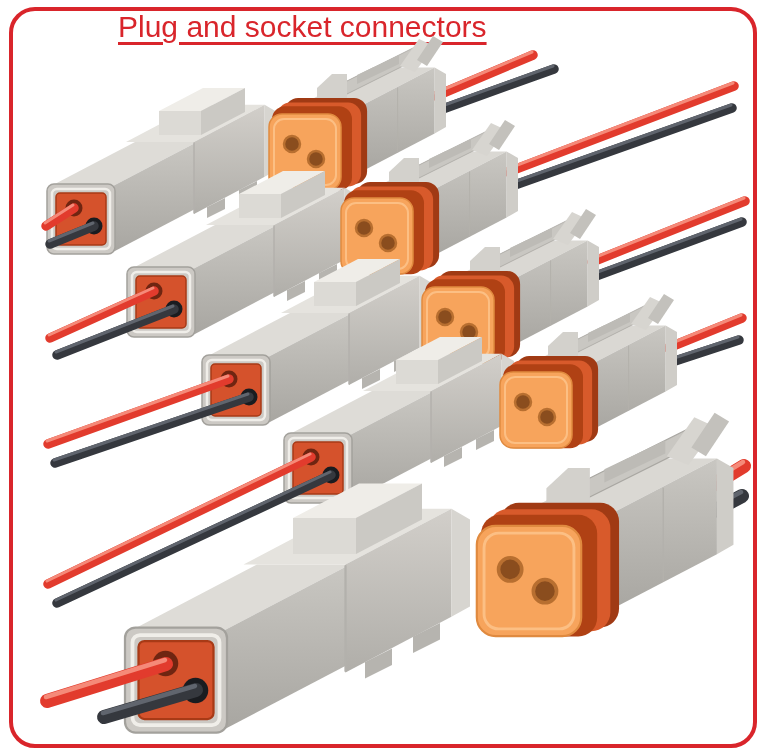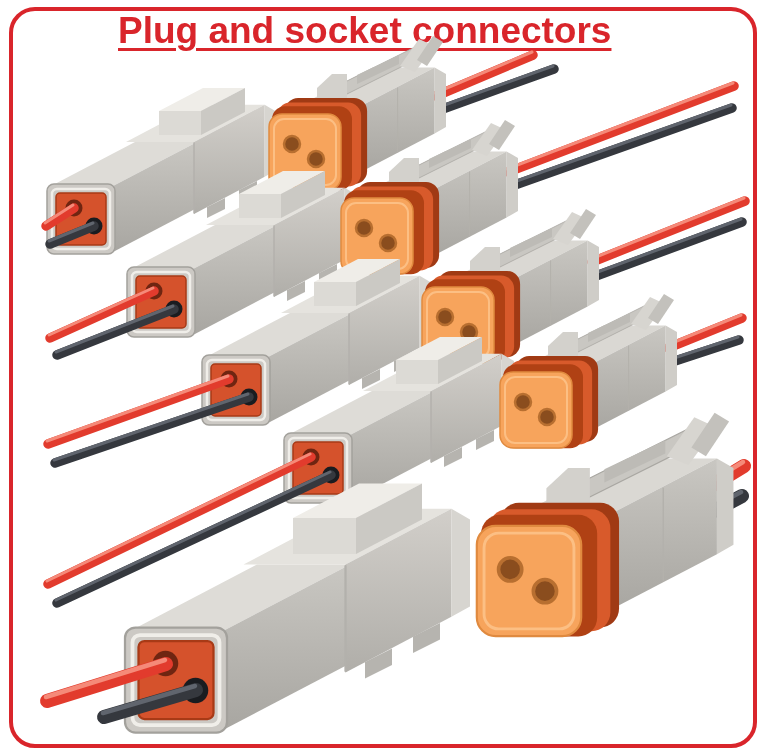--- a/index.html
+++ b/index.html
@@ -2,21 +2,21 @@
 <html style="--c-accent: #d9252b; --c-wire-red: #e23b2d; --c-wire-black: #35383e; --c-body: #c9c7c2; --c-body-light: #dedcd7; --c-seal: #d5522c; --c-face: #f7a45c; --c-ring: #c84d1f;"><head>
 <meta charset="utf-8">
 <style>
   html,body{margin:0;padding:0;background:#ffffff;}
   body{width:768px;height:756px;position:relative;overflow:hidden;
        font-family:"Liberation Sans",sans-serif;}
   .frame{position:absolute;left:9px;top:7px;width:748px;height:741px;
          box-sizing:border-box;border:4px solid var(--c-accent,#d9252b);
          border-radius:26px;background:transparent;}
   .title{position:absolute;left:118px;top:10px;white-space:nowrap;
-         font-size:37px;font-weight:bold;color:var(--c-accent,#d9252b);
+         font-size:30px;font-weight:normal;color:var(--c-accent,#d9252b);
          text-decoration:underline;text-decoration-thickness:3px;
          text-underline-offset:5px;}
   svg{position:absolute;left:0;top:0;}
   line{stroke-linecap:round;fill:none;}
   .wr {stroke:var(--c-wire-red,#e23b2d);}
   .wrh{stroke:#f58a79;}
   .wk {stroke:var(--c-wire-black,#35383e);}
   .wkh{stroke:#60656e;}
   .w9 {stroke-width:9.5;} .w3{stroke-width:3;}
   .w14{stroke-width:14;}  .w45{stroke-width:4.5;}

